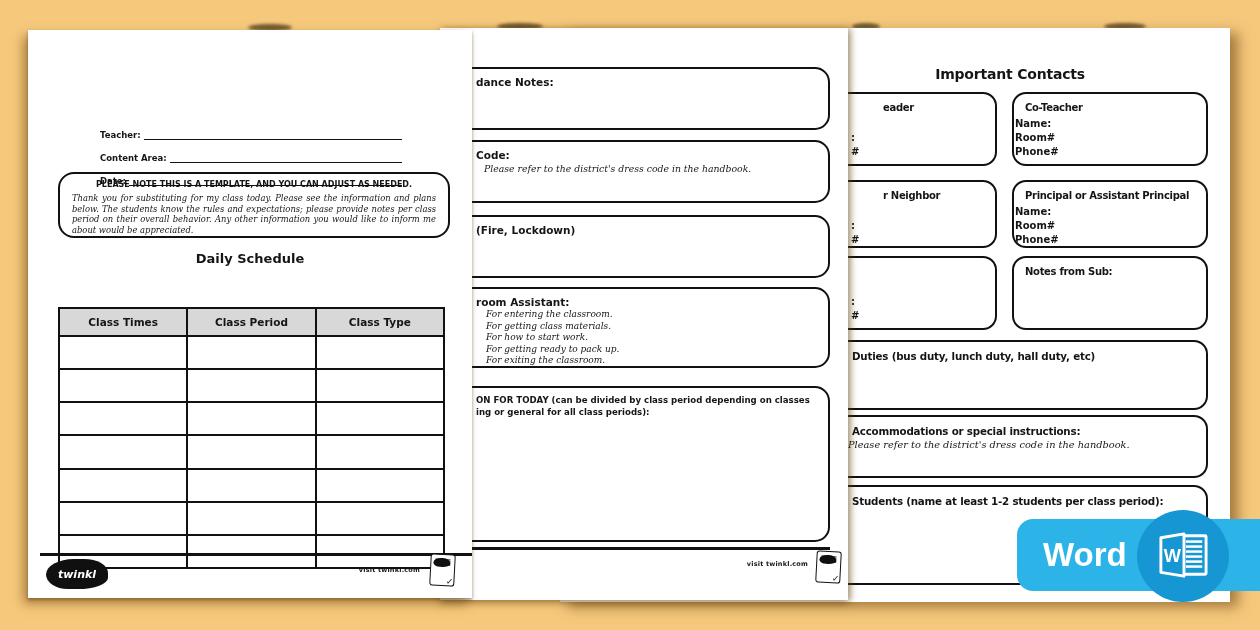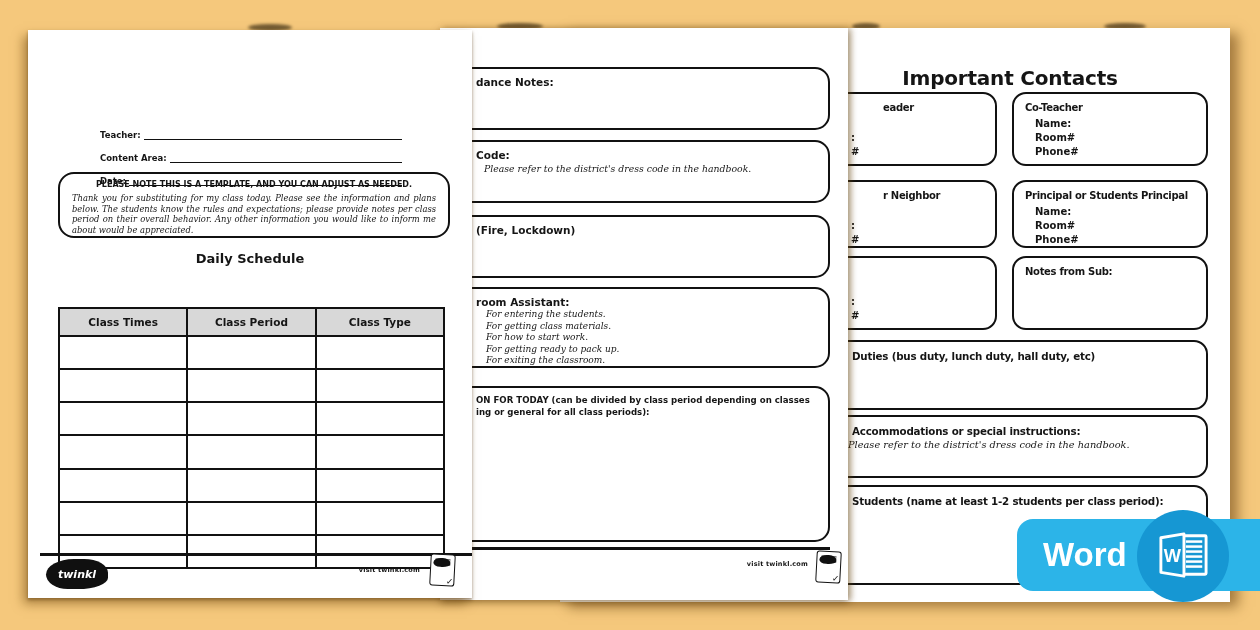--- a/index.html
+++ b/index.html
@@ -69,32 +69,32 @@
   .b4 .blist { position:absolute; left:44px; top:20px; font-size:9px; font-style:italic;
                font-family:"DejaVu Serif", serif; line-height:11.6px; }
   .b5 .btitle2 { position:absolute; left:34px; top:7px; font-size:8.6px; font-weight:bold;
                  line-height:11.5px; white-space:nowrap; }
   .foot-line2 { position:absolute; left:0; top:519px; width:390px; height:2.6px; background:#111; }
   .p2-visit { left:258px; top:532px; width:110px; text-align:right; }
   .p2-stamp { left:376px; top:523px; }
 
   
   .p3-title { position:absolute; left:250px; top:38px; width:400px; text-align:center;
-              font-size:20px; font-weight:bold; letter-spacing:-.2px; }
+              font-size:14px; font-weight:bold; letter-spacing:-.2px; }
   .cbox { position:absolute; border:2.3px solid #111; border-radius:14px; overflow:hidden; }
   .cl { left:255px; width:182px; }
   .cr { left:452px; width:196px; }
   .r1 { top:64px;  height:74px; }
   .r2 { top:152px; height:68px; }
   .r3 { top:228px; height:74px;padding-left:12px; }
   .cbox .ctitle { position:absolute; top:8px; font-size:10px; font-weight:bold;
                   letter-spacing:-.3px; white-space:nowrap; }
   .cl .ctitle { left:35px;padding-left:31px; }
   .cr .ctitle { left:11px; }
-  .cr .cline { position:absolute; left:21px; font-size:10px; font-weight:bold;text-align:right; }
+  .cr .cline { position:absolute; left:1px; font-size:10px; font-weight:bold;text-align:right; }
   .cl .cline { position:absolute; left:34px; font-size:10px; font-weight:bold; }
   .ln1 { top:24px; } .ln2 { top:38px; } .ln3 { top:52px; }
 
   .wbox { position:absolute; left:270px; width:378px; border:2.3px solid #111;
           border-radius:14px; overflow:hidden; }
   .w1 { top:312px; height:70px; }
   .w2 { top:387px; height:63px; }
   .w3 { top:457px; height:100px;text-align:center; }
   .wbox .wtitle { position:absolute; left:20px; top:8px; font-size:10.3px; font-weight:bold;
                   letter-spacing:-.2px; white-space:nowrap; }
@@ -135,21 +135,21 @@
       <span class="cline ln2">Room#</span>
       <span class="cline ln3">Phone#</span>
     </div>
 
     <div class="cbox cl r2">
       <span class="ctitle">r Neighbor</span>
       <span class="cline ln2">:</span>
       <span class="cline ln3">#</span>
     </div>
     <div class="cbox cr r2">
-      <span class="ctitle">Principal or Students Principal</span>
+      <span class="ctitle">Principal or Assistant Principal</span>
       <span class="cline ln1">Name:</span>
       <span class="cline ln2">Room#</span>
       <span class="cline ln3">Phone#</span>
     </div>
 
     <div class="cbox cl r3">
       <span class="cline ln2">:</span>
       <span class="cline ln3">#</span>
     </div>
     <div class="cbox cr r3">
@@ -175,21 +175,21 @@
     <div class="rbox b2">
       <span class="btitle">Code:</span>
       <span class="bbody">Please refer to the district's dress code in the handbook.</span>
     </div>
     <div class="rbox b3">
       <span class="btitle">(Fire, Lockdown)</span>
     </div>
     <div class="rbox b4">
       <span class="btitle">room Assistant:</span>
       <div class="blist">
-        <div>For entering the students.</div>
+        <div>For entering the classroom.</div>
         <div>For getting class materials.</div>
         <div>For how to start work.</div>
         <div>For getting ready to pack up.</div>
         <div>For exiting the classroom.</div>
       </div>
     </div>
     <div class="rbox b5">
       <div class="btitle2">
         <div>ON FOR TODAY (can be divided by class period depending on classes</div>
         <div>ing or general for all class periods):</div>

